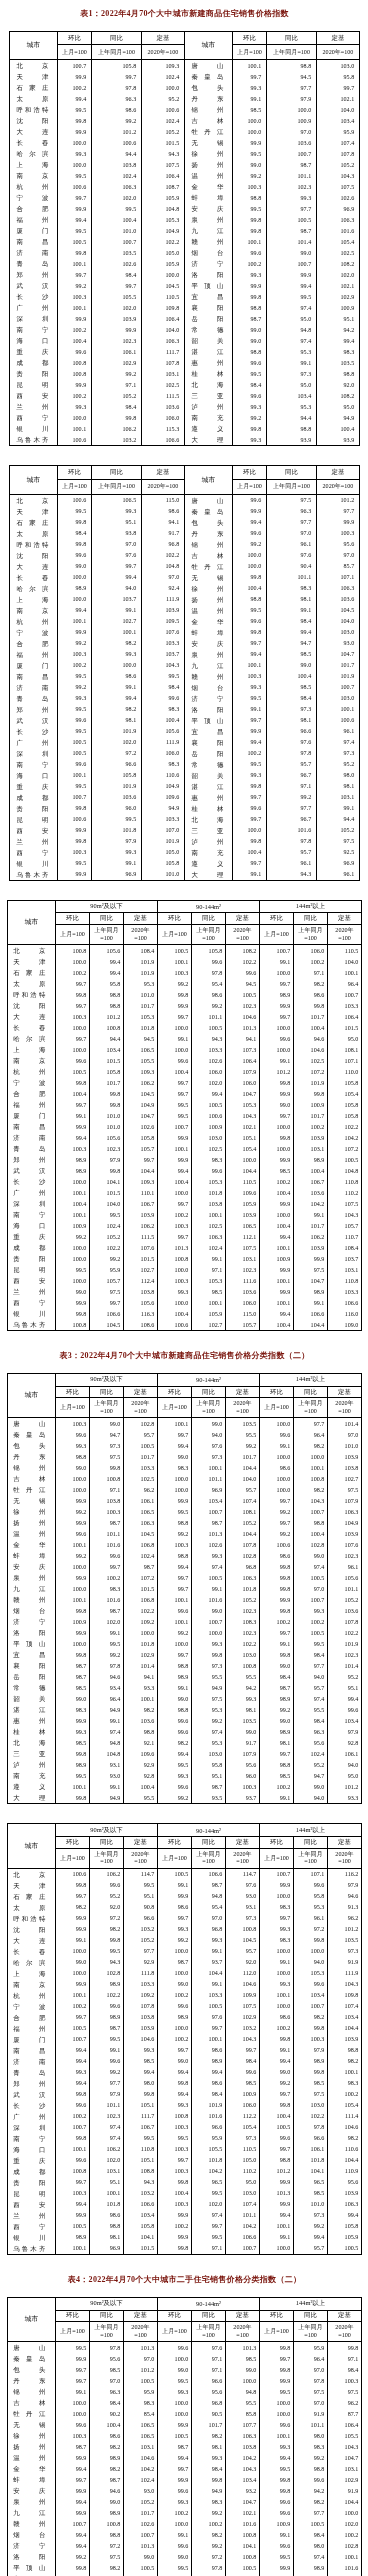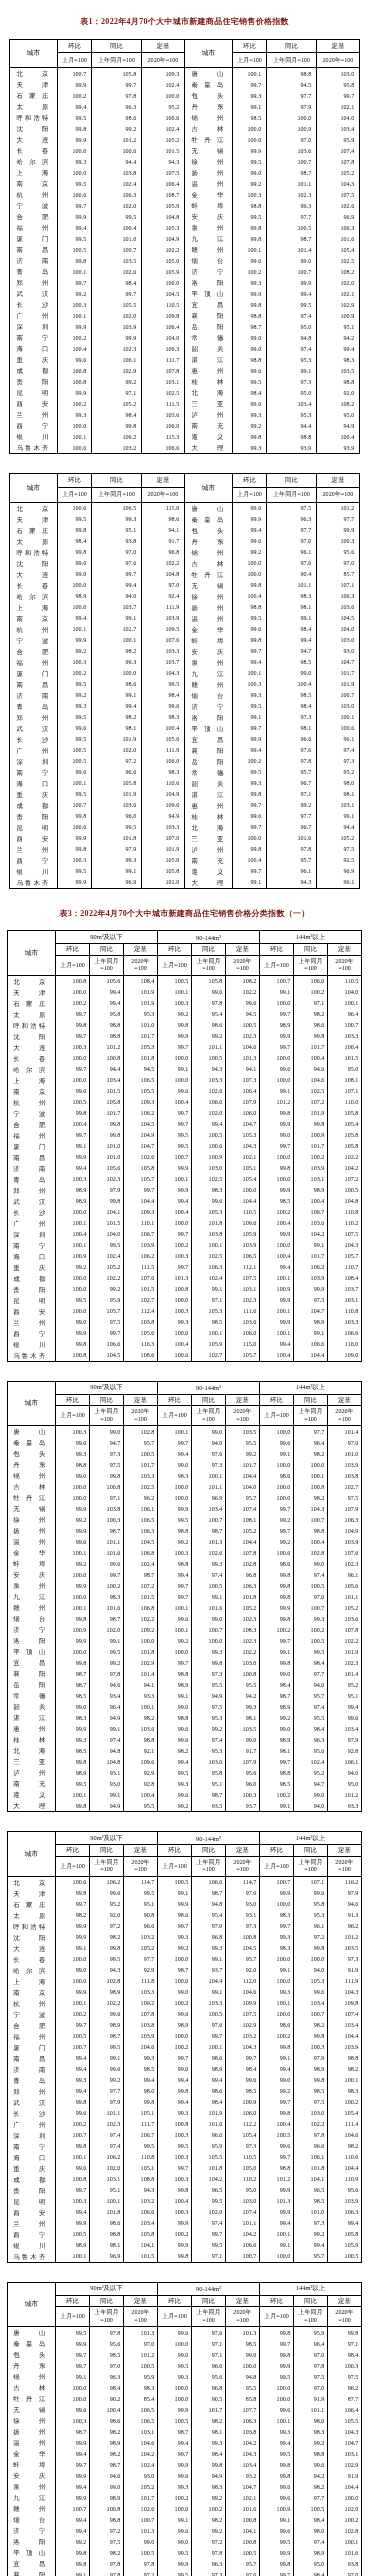--- a/index.html
+++ b/index.html
@@ -2,21 +2,21 @@
 <html style="font-size:8.6px"><head>
 <meta charset="utf-8">
 <style>
   html,body { margin:0; padding:0; background:#ffffff; }
   body {
     width:369px; min-height:2576px;
     font-family:"Liberation Serif","DejaVu Serif",serif;
     color:#111111;
   }
   .page { padding-top:4.3px; }
-  .tbl-block { margin:12px 0 19px 0; }
+  .tbl-block { margin:4px 0 19px 0; }
   .tbl-title {
     margin:0 0 11.8px 0;
     text-align:center;
     font-size:8px; font-weight:bold;
     color:#7a150d;
     font-family:"Liberation Serif","DejaVu Serif",serif;
     letter-spacing:0.3px;
   }
   table {
     border-collapse:collapse; table-layout:fixed;
@@ -821,21 +821,20 @@
             <td class="city-cell"><span class="city-name">大理</span></td>
             <td class="num-cell">99.1</td>
             <td class="num-cell">94.3</td>
             <td class="num-cell">96.1</td>
           </tr>
         </tbody>
       </table>
   </section>
 
   <section class="tbl-block">
-    <h2 class="tbl-title">表3：2022年4月70个大中城市新建商品住宅销售价格分类指数（一）</h2>
     <table class="classified">
         <colgroup>
           <col style="width: 48px;">
           <col style="width: 34px;">
           <col style="width: 34px;">
           <col style="width: 34px;">
           <col style="width: 34px;">
           <col style="width: 34px;">
           <col style="width: 34px;">
           <col style="width: 34px;">
@@ -1291,20 +1290,21 @@
             <td class="num-cell">105.7</td>
             <td class="num-cell">100.4</td>
             <td class="num-cell">104.4</td>
             <td class="num-cell">109.0</td>
           </tr>
         </tbody>
       </table>
   </section>
 
   <section class="tbl-block">
+    <h2 class="tbl-title">表3：2022年4月70个大中城市新建商品住宅销售价格分类指数（二）</h2>
     <table class="classified">
         <colgroup>
           <col style="width: 48px;">
           <col style="width: 34px;">
           <col style="width: 34px;">
           <col style="width: 34px;">
           <col style="width: 34px;">
           <col style="width: 34px;">
           <col style="width: 34px;">
           <col style="width: 34px;">
@@ -2229,20 +2229,21 @@
             <td class="num-cell">100.7</td>
             <td class="num-cell">100.0</td>
             <td class="num-cell">95.7</td>
             <td class="num-cell">100.5</td>
           </tr>
         </tbody>
       </table>
   </section>
 
   <section class="tbl-block">
+    <h2 class="tbl-title">表4：2022年4月70个大中城市二手住宅销售价格分类指数（二）</h2>
     <table class="classified">
         <colgroup>
           <col style="width: 48px;">
           <col style="width: 34px;">
           <col style="width: 34px;">
           <col style="width: 34px;">
           <col style="width: 34px;">
           <col style="width: 34px;">
           <col style="width: 34px;">
           <col style="width: 34px;">

